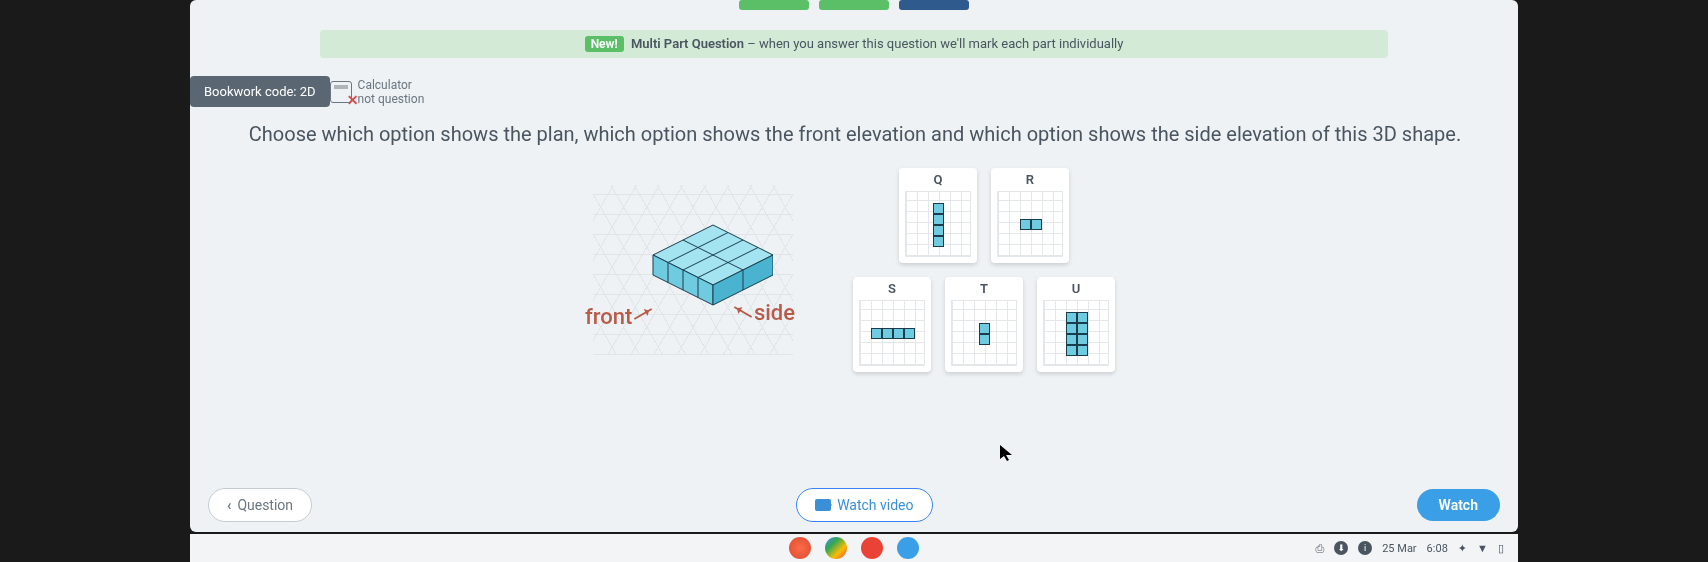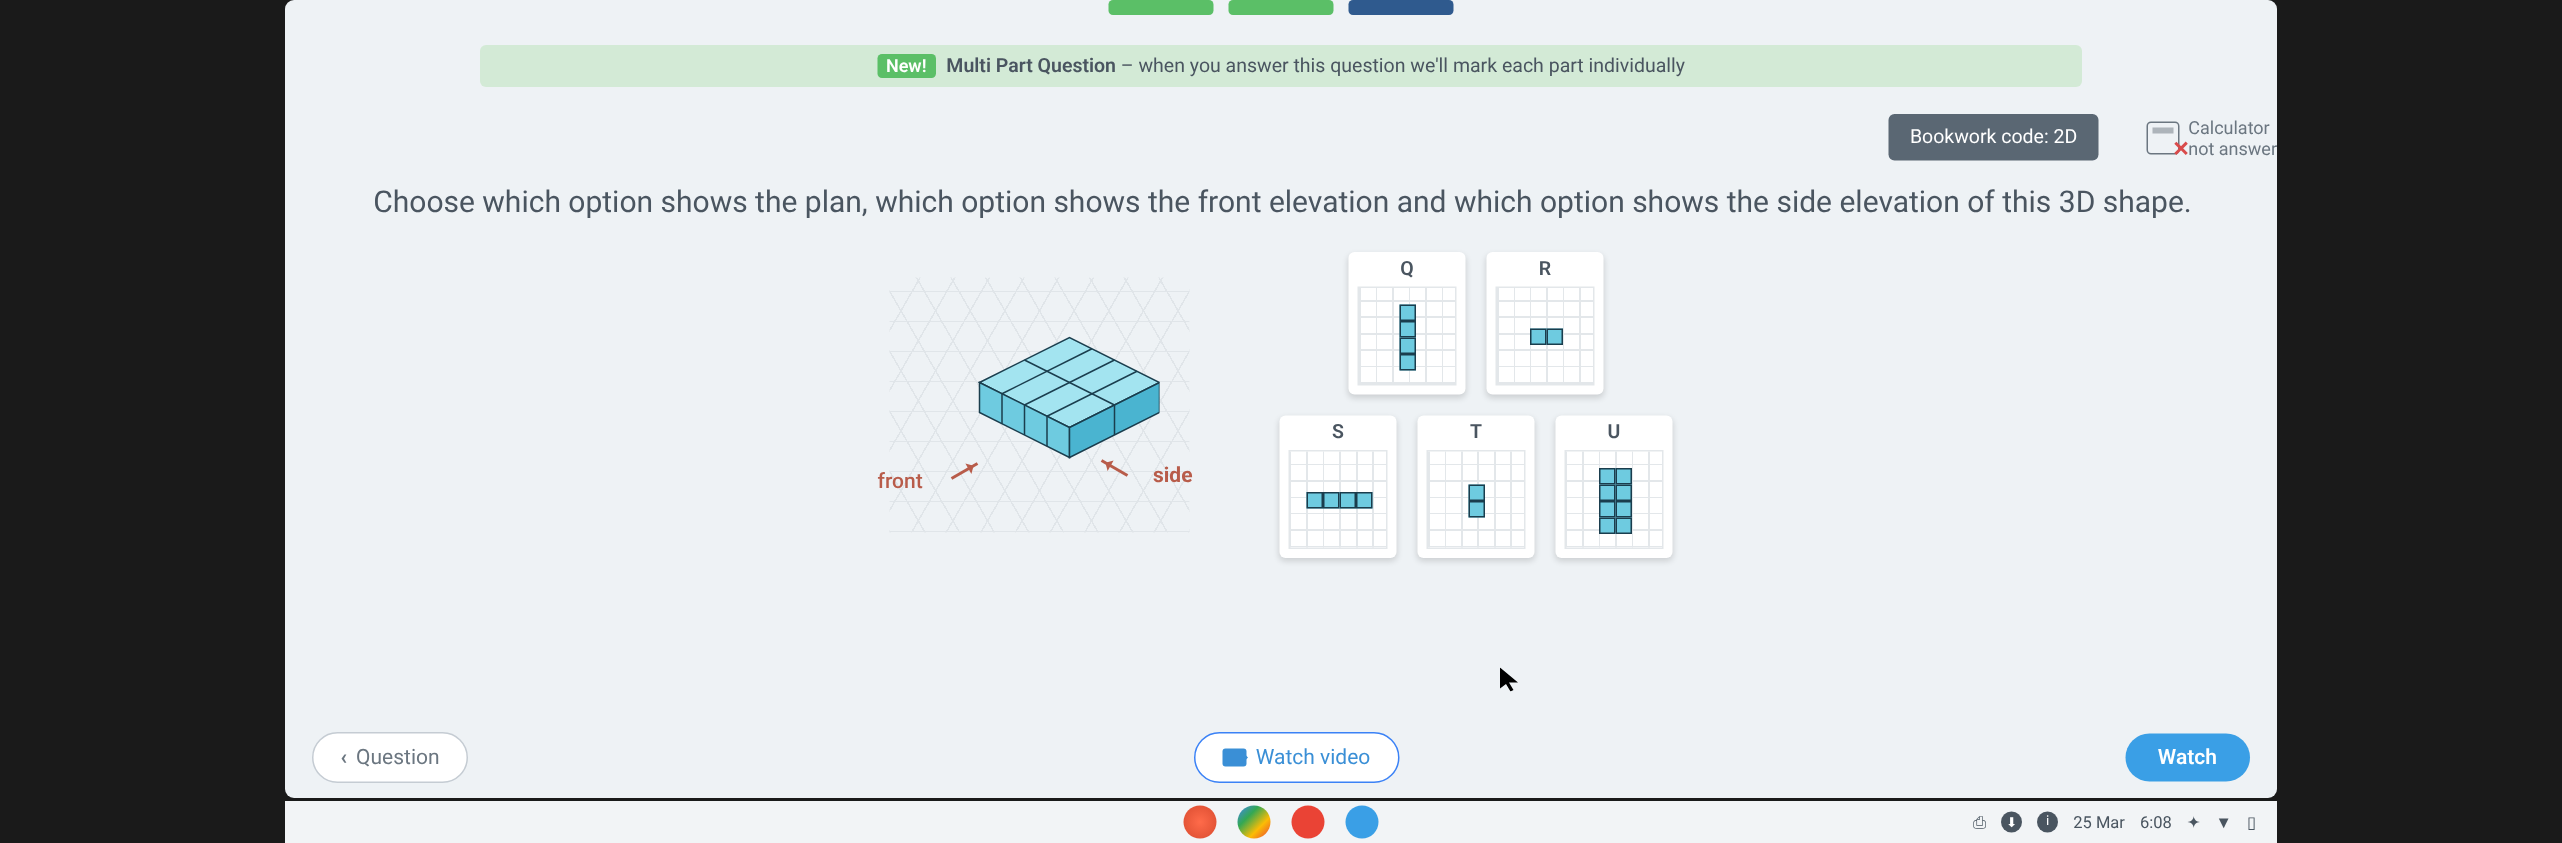--- a/index.html
+++ b/index.html
@@ -38,21 +38,21 @@
     background:#5bbf67;
     color:#fff;
     border-radius:3px;
     padding:1px 6px;
     font-weight:600;
     margin-right:4px;
     font-size:12px;
   }
   .banner .mpq { font-weight:600; color:#4a5560; }
   .row-meta {
-    display:flex; justify-content:flex-end; align-items:center; gap:32px;
+    display:flex; justify-content:flex-start; align-items:center; gap:0;
     margin-top:18px;
   }
   .bookwork {
     background:#5a6773;
     color:#fff;
     padding:8px 14px;
     border-radius:4px;
     font-size:13px;
   }
   .calc {
@@ -91,24 +91,24 @@
       repeating-linear-gradient(-60deg, #dfe4e8 0 1px, transparent 1px 20px),
       repeating-linear-gradient(0deg, #dfe4e8 0 1px, transparent 1px 20px);
     opacity:.9;
   }
   .iso-shape { position:absolute; left:30px; top:30px; }
   .cube-face { stroke:#1a3d4d; stroke-width:1; }
   .face-top { fill:#a3e4f0; }
   .face-left { fill:#6ecbe0; }
   .face-right { fill:#4ab4d0; }
   .iso-label {
-    position:absolute; font-size:14px; color:#b85c4a; font-weight:500;
+    position:absolute; font-size:22px; color:#b85c4a; font-weight:500;
   }
   .iso-label.front { left:-8px; bottom:26px; }
-  .iso-label.side { right:-2px; bottom:30px;font-weight:bold; }
+  .iso-label.side { right:-2px; bottom:30px; }
   .arrow {
     position:absolute; width:20px; height:2px; background:#b85c4a;
   }
   .arrow::after {
     content:""; position:absolute; right:-1px; top:-3px;
     border:4px solid transparent; border-left-color:#b85c4a;
   }
   .arrow.front { left:40px; bottom:40px; transform:rotate(-30deg); }
   .arrow.side { right:40px; bottom:42px; transform:rotate(210deg); }
 
@@ -188,21 +188,21 @@
     <span class="mpq">Multi Part Question</span>
     <span>– when you answer this question we'll mark each part individually</span>
   </div>
 
   <div class="row-meta">
     <div class="bookwork">Bookwork code: 2D</div>
     <div class="calc">
       <div class="calc-icon"></div>
       <div>
         <div>Calculator</div>
-        <div>not answer</div>
+        <div>not question</div>
       </div>
     </div>
   </div>
 
   <div class="question">Choose which option shows the plan, which option shows the front elevation and which option shows the side elevation of this 3D shape.</div>
 
   <div class="content">
 
     <div class="iso-wrap">
       <div class="iso-grid"></div>

